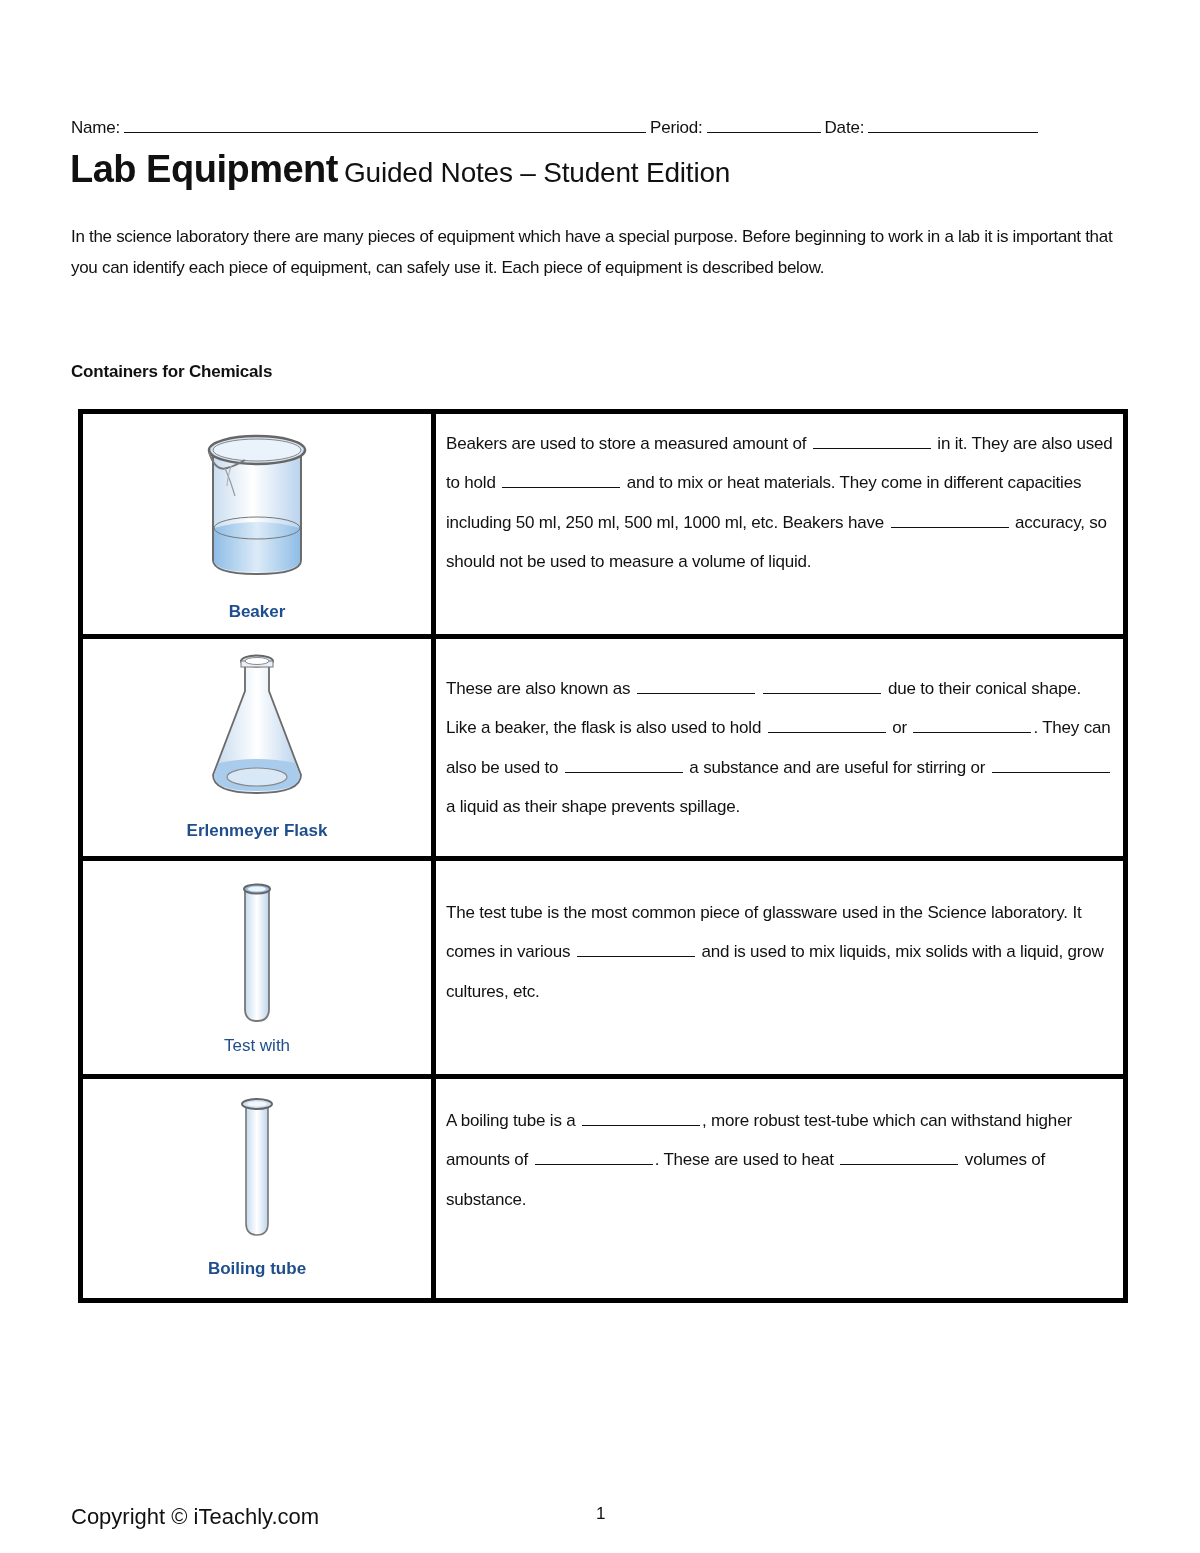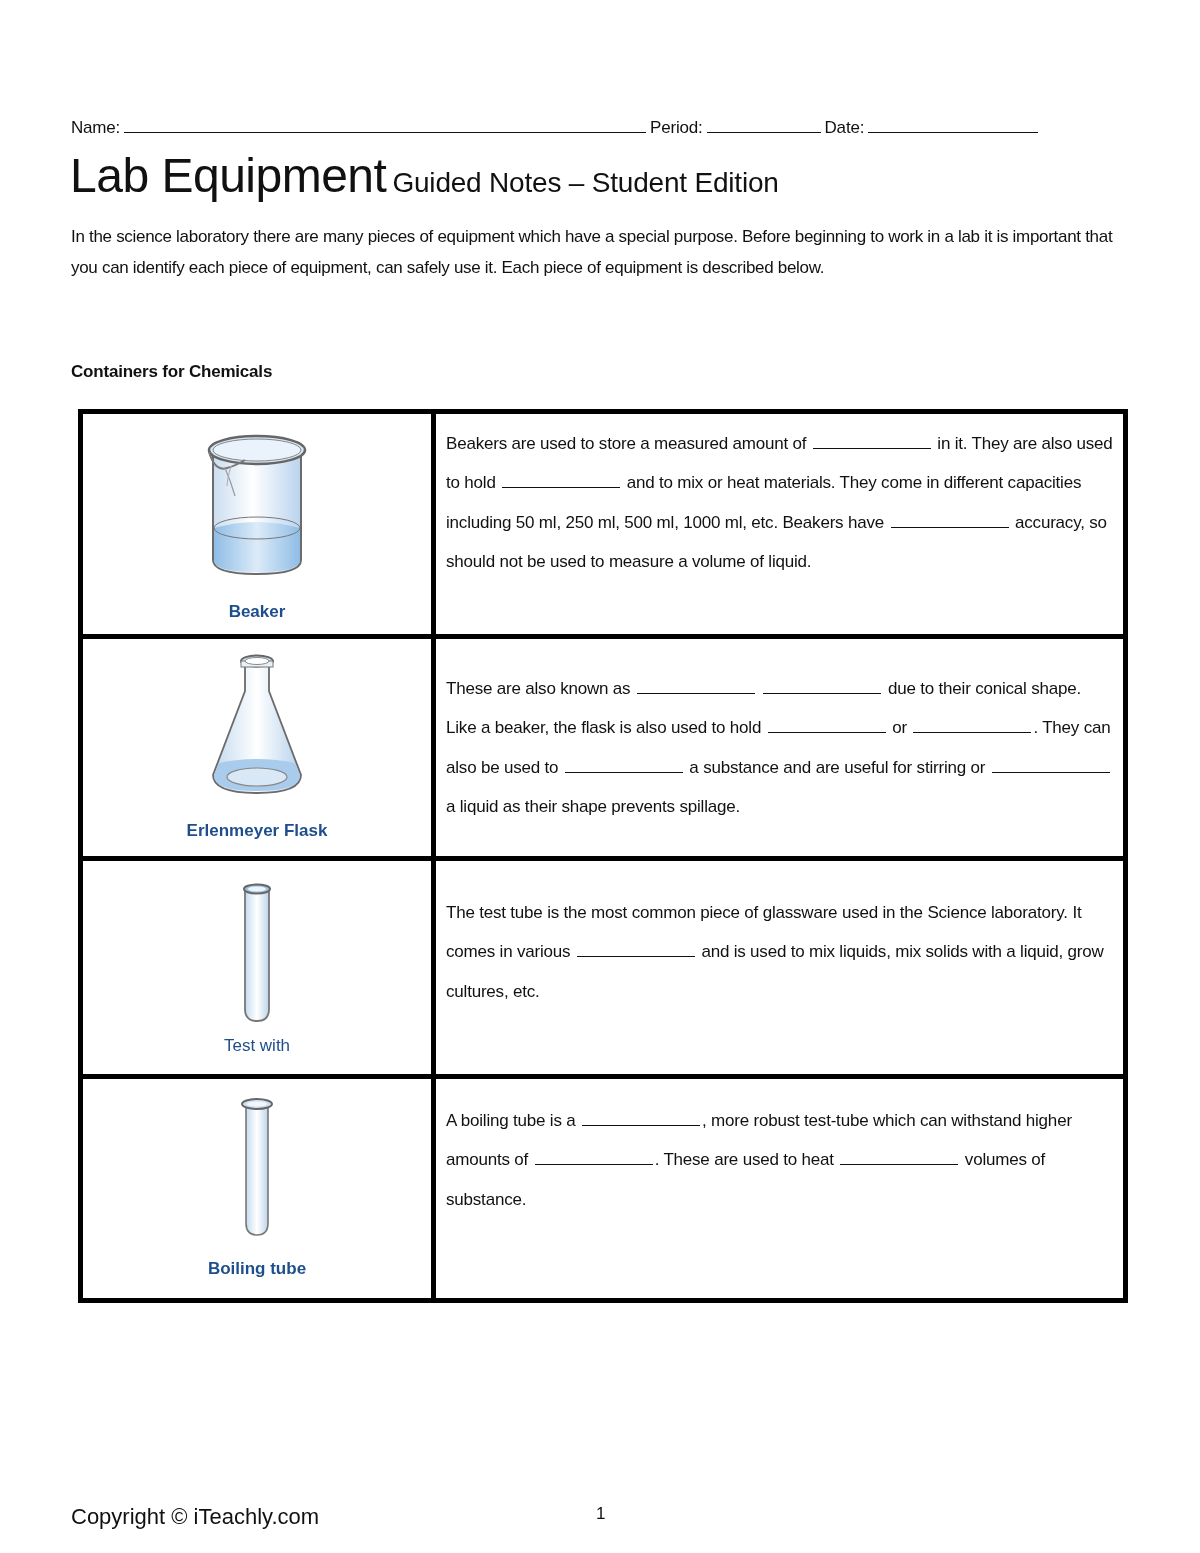--- a/index.html
+++ b/index.html
@@ -3,21 +3,21 @@
 <meta charset="utf-8">
 <style>
   html, body { margin: 0; padding: 0; background: #ffffff; }
   body { width: 1200px; height: 1553px; position: relative; font-family: "Liberation Sans", sans-serif; color: #111; }
   .page { position: absolute; left: 0; top: 0; width: 1200px; height: 1108px; margin-top: 44px; }
 
   .header-line { position: absolute; left: 71px; top: 74px; font-size: 17px; white-space: nowrap; letter-spacing: -0.2px; }
   .header-line .blank { display: inline-block; border-bottom: 1.5px solid #111; height: 14px; vertical-align: baseline; margin: 0 4px; }
 
   .title-row { position: absolute; left: 70px; top: 104px; white-space: nowrap; }
-  .title-main { font-size: 48px; font-weight: normal; letter-spacing: -0.5px; }
+  .title-main { font-size: 38px; font-weight: bold; letter-spacing: -0.5px; }
   .title-sub { font-size: 28px; margin-left: 6px; letter-spacing: -0.2px; }
 
   .intro { position: absolute; left: 71px; top: 178px; width: 1060px; font-size: 17px; line-height: 30.5px; letter-spacing: -0.3px; }
 
   .section-head { position: absolute; left: 71px; top: 318px; font-size: 17px; font-weight: bold; letter-spacing: -0.2px; }
 
   table.equip { position: absolute; left: 78px; top: 365px; width: 1045px; border-collapse: collapse; table-layout: fixed; }
   table.equip td, table.equip th { border: 5px solid #000; padding: 0; vertical-align: top; }
   table.equip col.c1 { width: 353px; }
   table.equip col.c2 { width: 692px; }

